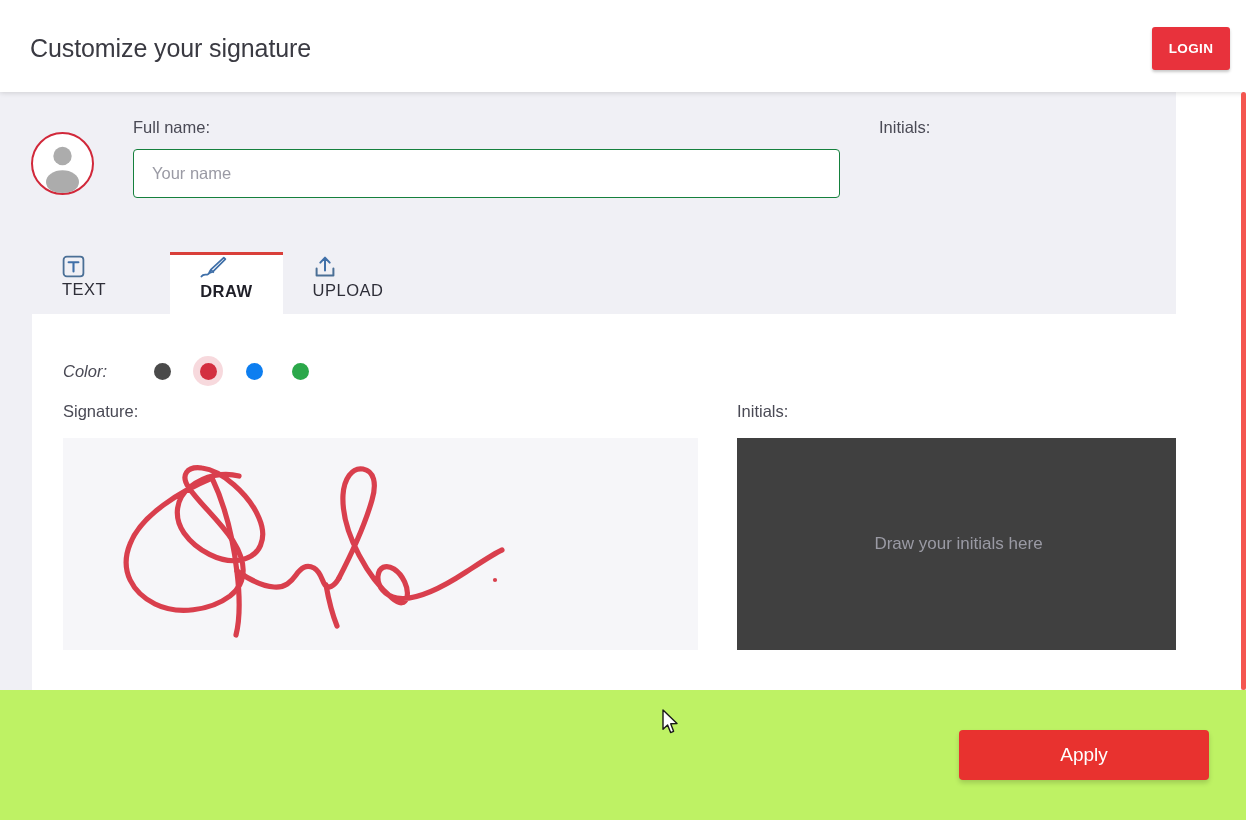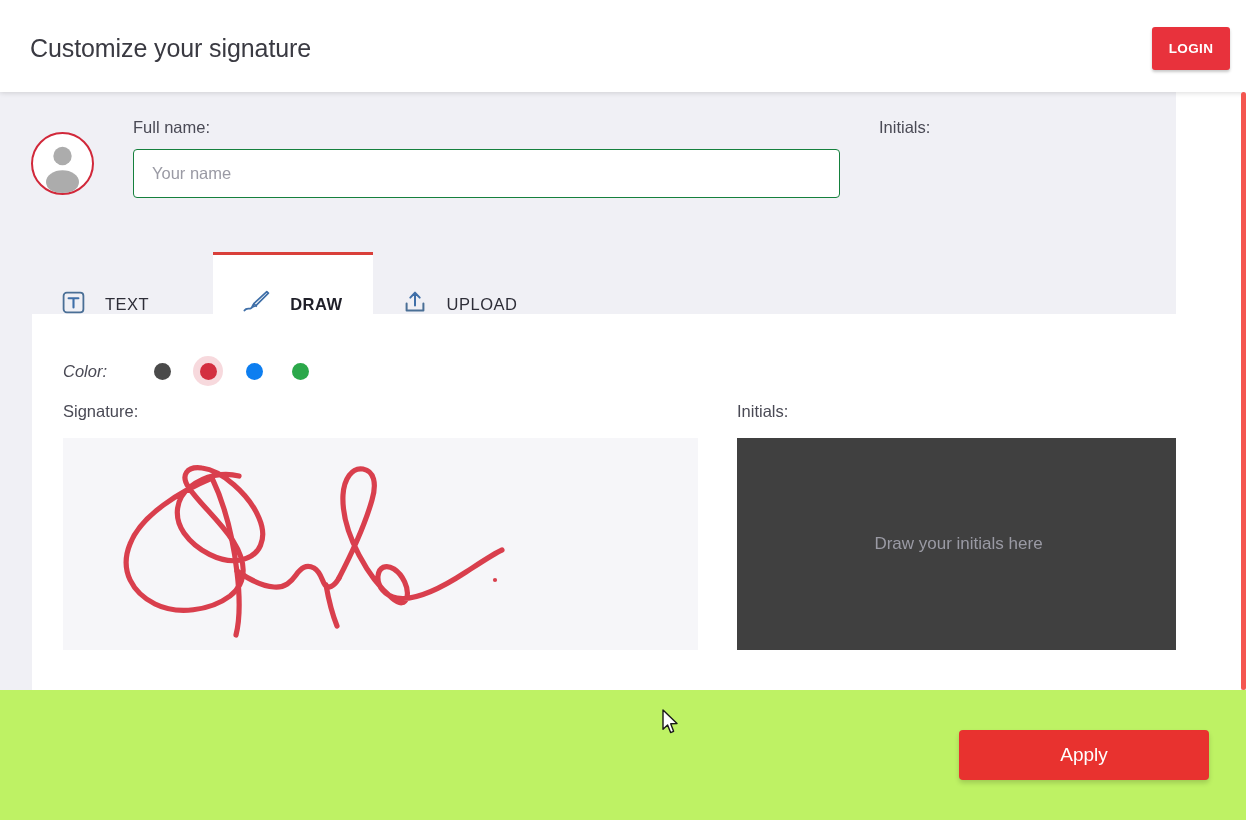--- a/index.html
+++ b/index.html
@@ -150,29 +150,30 @@
   #tabs {
     position: absolute;
     left: 32px;
     top: 160px;
     height: 62px;
     display: flex;
     align-items: stretch;
   }
   .tab {
     display: flex;
-    align-items: flex-end;
-    gap: 20px;
+    align-items: flex-start;
+    gap: 2px;
     padding: 0 30px;
     height: 62px;
     background: transparent;
     border: none;
     border-top: 3px solid transparent;
     cursor: pointer;
     font-family: "Liberation Sans", sans-serif;
+    flex-direction: column;
   }
   .tab .tab-label {
     font-size: 16.5px;
     color: #2e2e38;
     letter-spacing: 0.5px;
   }
   .tab.active {
     background: #ffffff;
     border-top: 3px solid #d93f3a;
   }

